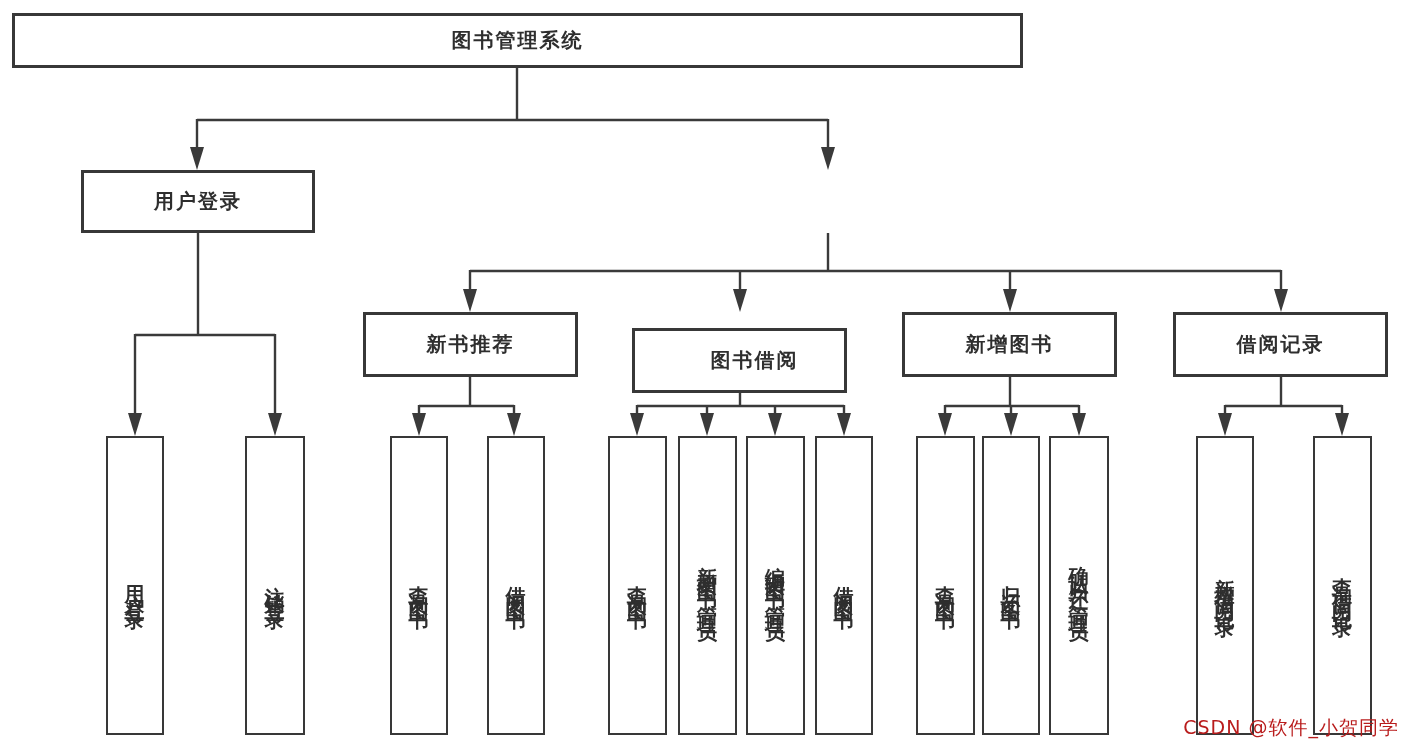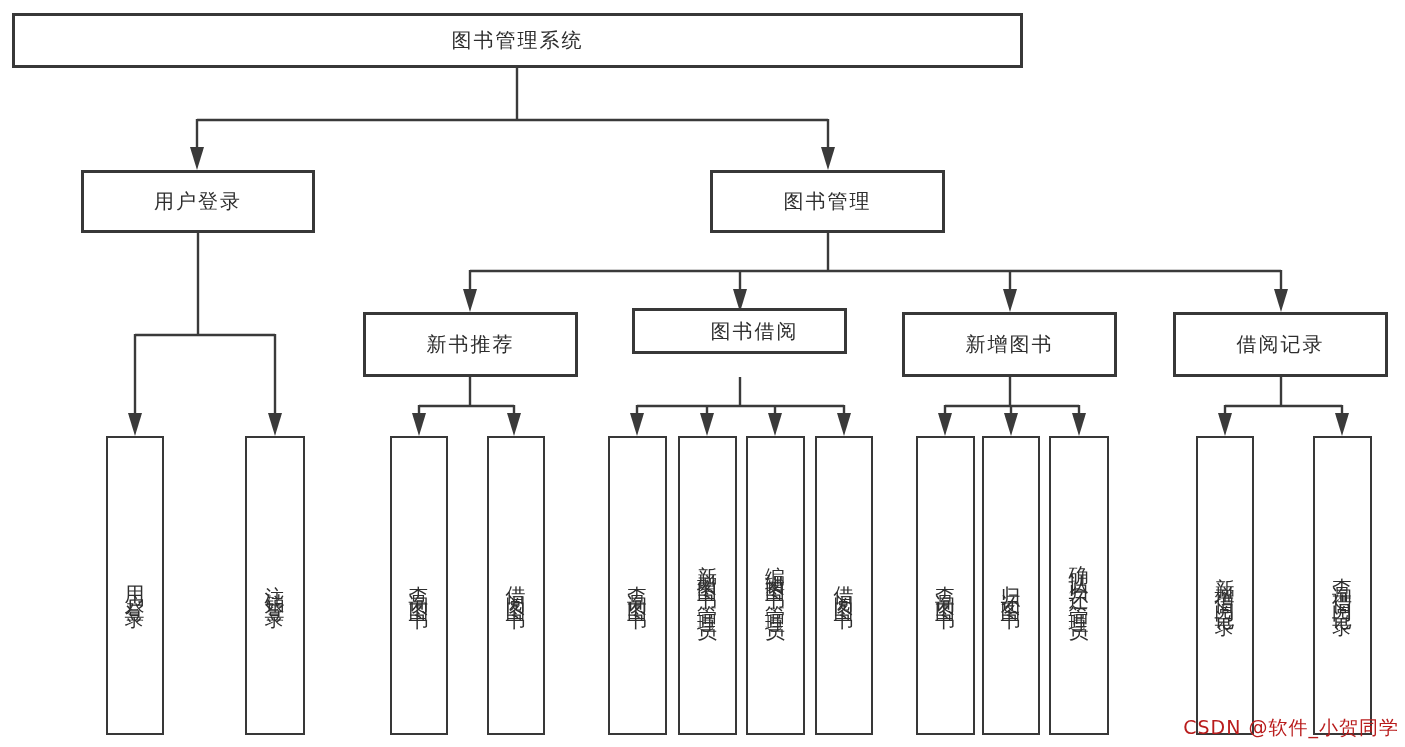--- a/index.html
+++ b/index.html
@@ -20,20 +20,21 @@
   }
   .node {
     position: absolute;
     background: #ffffff;
     border: 3px solid #383838;
     color: #2e2e2e;
     display: flex;
     align-items: center;
     justify-content: center;
     z-index: 2;
+    font-weight: bold;
   }
   .node.h-node {
     font-size: 20px;
     letter-spacing: 2px;
     white-space: nowrap;
   }
   .node.leaf {
     border-width: 2.5px;
   }
   .leaf .v-text {
@@ -129,24 +130,23 @@
       <polygon points="1072,413 1086,413 1079,436"></polygon>
 
       <polygon points="1218,413 1232,413 1225,436"></polygon>
       <polygon points="1335,413 1349,413 1342,436"></polygon>
     </g>
   </svg>
 
   <div class="node h-node" style="left:12px; top:13px; width:1011px; height:55px;">图书管理系统</div>
 
   <div class="node h-node" style="left:81px; top:170px; width:234px; height:63px;">用户登录</div>
-  <div class="node h-node" style="left:710px; top:170px; width:235px; height:63px;">图书管理</div>
 
   <div class="node h-node" style="left:363px; top:312px; width:215px; height:65px;">新书推荐</div>
-  <div class="node h-node" style="left:632px; top:308px; width:215px; height:46px;padding-left:30px;">图书借阅</div>
+  <div class="node h-node" style="left:632px; top:328px; width:215px; height:65px;padding-left:30px;">图书借阅</div>
   <div class="node h-node" style="left:902px; top:312px; width:215px; height:65px;">新增图书</div>
   <div class="node h-node" style="left:1173px; top:312px; width:215px; height:65px;">借阅记录</div>
 
   <div class="node leaf" style="left:106px; top:436px; width:58px; height:299px;">
     <span class="v-text">用户登录</span>
   </div>
   <div class="node leaf" style="left:245px; top:436px; width:60px; height:299px;">
     <span class="v-text">注销登录</span>
   </div>
 

